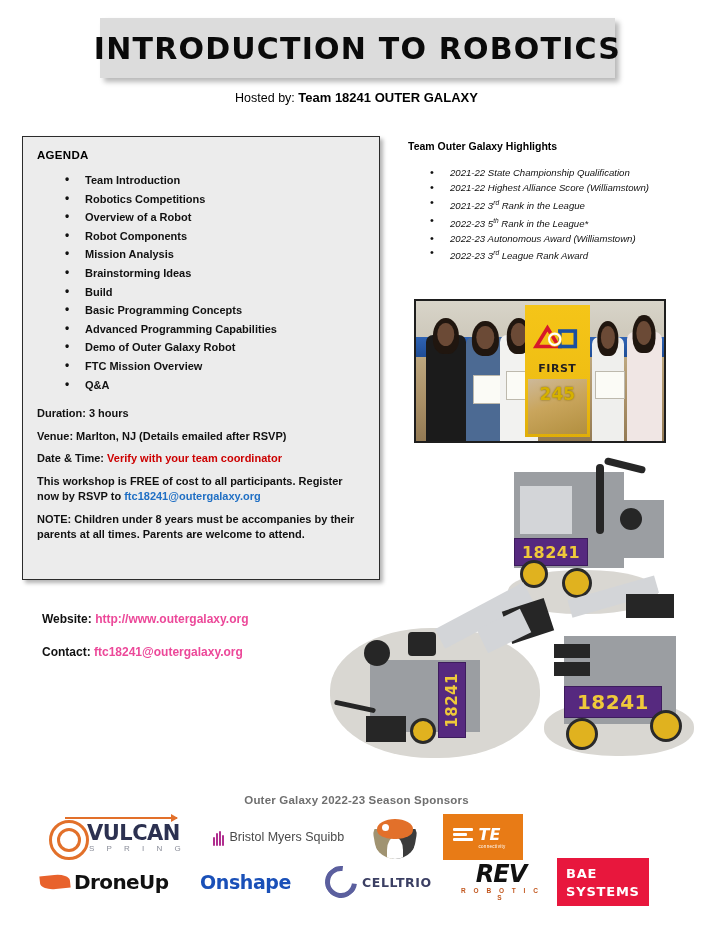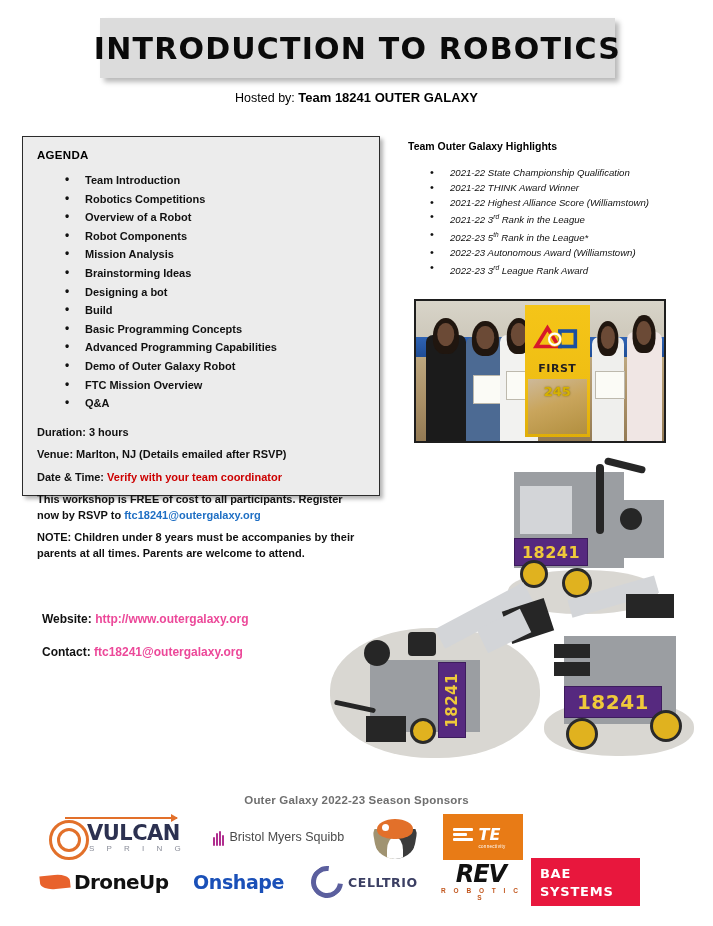--- a/index.html
+++ b/index.html
@@ -26,21 +26,21 @@
     color:#0a0a0a;white-space:nowrap;
   }
   .hosted{
     position:absolute;left:0;top:90px;width:713px;text-align:center;
     font-size:12.5px;
   }
   .hosted b{font-weight:700;font-size:13px;}
 
   
   .agenda-box{
-    position:absolute;left:22px;top:136px;width:358px;height:360px;
+    position:absolute;left:22px;top:136px;width:358px;height:444px;
     background:#ececec;border:1.5px solid #2b2b2b;
     box-shadow:3px 3px 4px rgba(0,0,0,.30);
     box-sizing:border-box;padding:10px 14px 0 14px;
   }
   .agenda-title{font-weight:700;font-size:11.5px;letter-spacing:.3px;margin:2px 0 10px 0;}
   ul.agenda-list{list-style:none;margin:0 0 0 0;padding:0;}
   ul.agenda-list li{
     position:relative;padding-left:48px;font-weight:700;font-size:11px;
     line-height:18.6px;color:#111;
   }
@@ -93,21 +93,21 @@
     position:absolute;left:0;right:0;top:43%;text-align:center;
     font-family:"DejaVu Sans",sans-serif;font-weight:700;font-size:11px;
     color:#231f20;letter-spacing:.5px;
   }
   .banner .bot-img{
     position:absolute;left:4%;right:4%;top:56%;bottom:2%;
     background:linear-gradient(160deg,#cdb99a,#c9a55c 45%,#b28f3f);
   }
   .banner .bot-num{
     position:absolute;left:0;right:0;top:60%;text-align:center;
-    font-family:"DejaVu Sans",sans-serif;font-weight:700;font-size:13px;
+    font-family:"DejaVu Sans",sans-serif;font-weight:700;font-size:17px;
     color:#d6b100;text-shadow:0 0 2px #7a6200;
   }
   .person{position:absolute;bottom:0;border-radius:7px 7px 0 0;}
   .p-head{position:absolute;left:50%;transform:translateX(-50%);
     border-radius:50%;background:#6b4a36;}
   .p-hair{position:absolute;left:50%;transform:translateX(-50%);
     border-radius:50% 50% 40% 40%;background:#20160f;}
   .card{position:absolute;background:#fbfbf6;border:1px solid #bdb9ad;}
 
   
@@ -130,21 +130,21 @@
   .links div{font-weight:700;font-size:12px;margin-bottom:19px;color:#111;}
   .links a{color:#ec4899;text-decoration:none;font-weight:700;}
 
   
   .sp-head{
     position:absolute;left:0;top:794px;width:713px;text-align:center;
     font-size:11.5px;font-weight:700;color:#6f6f6f;letter-spacing:.2px;
   }
   .sp-row{position:absolute;display:flex;align-items:center;}
   .sp-row1{left:40px;top:812px;width:640px;height:50px;gap:0;}
-  .sp-row2{left:40px;top:862px;width:600px;height:40px;gap:8px;}
+  .sp-row2{left:40px;top:862px;width:600px;height:40px;gap:15px;}
   .sp{display:flex;align-items:center;justify-content:center;}
 
   
   .vulcan{position:relative;width:155px;height:46px;}
   .vulcan .ring{position:absolute;left:4px;top:6px;width:34px;height:34px;
     border:3px solid #e2702a;border-radius:50%;}
   .vulcan .ring2{position:absolute;left:12px;top:14px;width:18px;height:18px;
     border:3px solid #e2702a;border-radius:50%;}
   .vulcan .arrow{position:absolute;left:20px;top:3px;width:112px;height:2px;background:#e2702a;}
   .vulcan .arrow:after{content:"";position:absolute;right:-1px;top:-3px;
@@ -228,42 +228,40 @@
 
 <div class="agenda-box">
   <div class="agenda-title">AGENDA</div>
   <ul class="agenda-list">
     <li>Team Introduction</li>
     <li>Robotics Competitions</li>
     <li>Overview of a Robot</li>
     <li>Robot Components</li>
     <li>Mission Analysis</li>
     <li>Brainstorming Ideas</li>
-    <li>Designing a bot</li>
     <li>Build</li>
     <li>Basic Programming Concepts</li>
     <li>Advanced Programming Capabilities</li>
     <li>Demo of Outer Galaxy Robot</li>
     <li>FTC Mission Overview</li>
     <li>Q&amp;A</li>
   </ul>
 
   <div class="agenda-foot">
     <p>Duration: 3 hours</p>
     <p>Venue: Marlton, NJ (Details emailed after RSVP)</p>
     <p><span>Date &amp; Time: </span><span class="red">Verify with your team coordinator</span></p>
     <p><span>This workshop is FREE of cost to all participants. Register now by RSVP to </span><span class="blue">ftc18241@outergalaxy.org</span></p>
     <p>NOTE: Children under 8 years must be accompanies by their parents at all times. Parents are welcome to attend.</p>
   </div>
 </div>
 
 <div class="hl-title">Team Outer Galaxy Highlights</div>
 <ul class="hl-list">
   <li>2021-22 State Championship Qualification</li>
-  <li>2021-22 THINK Award Winner</li>
   <li>2021-22 Highest Alliance Score (Williamstown)</li>
   <li><span>2021-22 3</span><sup>rd</sup><span> Rank in the League</span></li>
   <li><span>2022-23 5</span><sup>th</sup><span> Rank in the League*</span></li>
   <li>2022-23 Autonomous Award (Williamstown)</li>
   <li><span>2022-23 3</span><sup>rd</sup><span> League Rank Award</span></li>
 </ul>
 
 <div class="photo">
   <div class="ph-wall"></div>
   <div class="ph-blue"></div>

